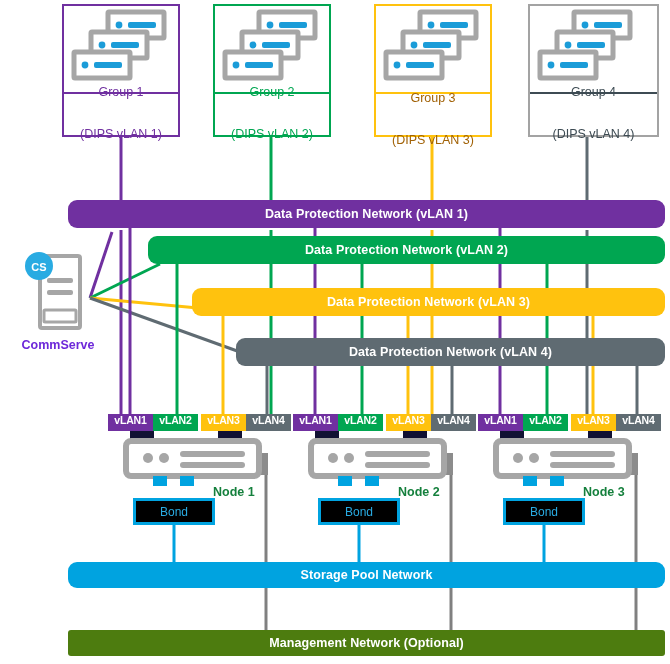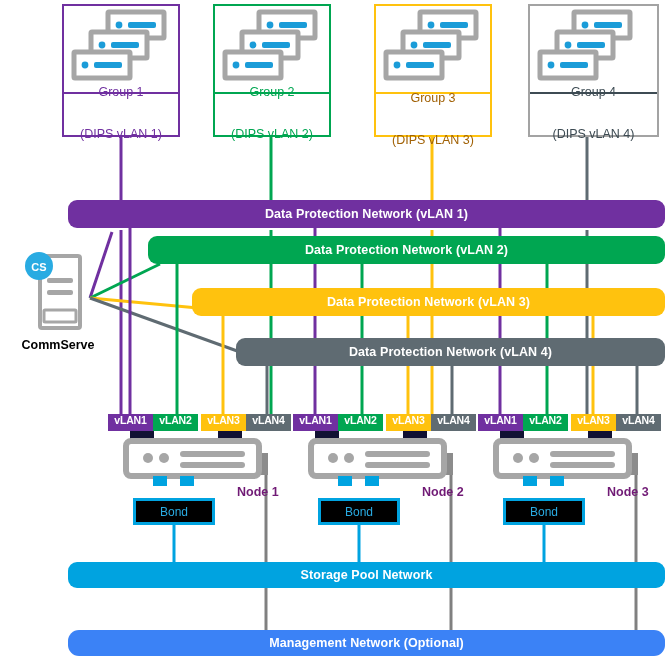--- a/index.html
+++ b/index.html
@@ -9,27 +9,27 @@
 
   .group-box{position:absolute;box-sizing:border-box;background:#fff;}
   .group-art{position:absolute;left:0;top:0;right:0;height:88px;box-sizing:border-box;}
   .group-cap{position:absolute;left:0;right:0;bottom:0;height:44px;box-sizing:border-box;
              display:flex;flex-direction:column;align-items:center;justify-content:center;
              font-size:12.5px;line-height:15px;text-align:center;gap:27px;}
 
   .bar{position:absolute;border-radius:9px;color:#fff;display:flex;align-items:center;
        justify-content:center;font-size:12.5px;font-weight:bold;letter-spacing:.1px;}
 
-  .cs-label{position:absolute;font-size:12.5px;font-weight:bold;color:#000000;}
+  .cs-label{position:absolute;font-size:12.5px;font-weight:bold;color:#6d28d9;}
 
   .vtag{position:absolute;height:17px;box-sizing:border-box;color:#fff;font-size:10.5px;
         font-weight:bold;display:flex;align-items:flex-start;justify-content:center;
         letter-spacing:-.2px;}
 
-  .node-label{position:absolute;font-size:12.5px;font-weight:bold;color:#701a75;margin-left:24px;}
+  .node-label{position:absolute;font-size:12.5px;font-weight:bold;color:#15803d;}
   .bond{position:absolute;box-sizing:border-box;border:3px solid #00A3E0;background:#000000;
         color:#29ABE2;font-size:12px;display:flex;align-items:center;justify-content:center;}
 </style>
 </head>
 <body>
 
 <div id="stage">
 
   <svg id="wires" viewBox="0 0 670 664" xmlns="http://www.w3.org/2000/svg">
 
@@ -285,17 +285,17 @@
     </svg>
   </div>
   <div class="node-label" style="left:583px;top:485px;">Node 3</div>
   <div class="bond" style="left:503px;top:498px;width:82px;height:27px;">
     <span>Bond</span>
   </div>
 
   <div class="bar" style="left:68px;top:562px;width:597px;height:26px;background:#00A3E0;">
     <span>Storage Pool Network</span>
   </div>
-  <div class="bar" style="left:68px;top:630px;width:597px;height:26px;background:#3b82f6;border-radius:11px;">
+  <div class="bar" style="left:68px;top:630px;width:597px;height:26px;background:#4d7c0f;border-radius:3px;">
     <span>Management  Network (Optional)</span>
   </div>
 
 </div>
 
 </body></html>

